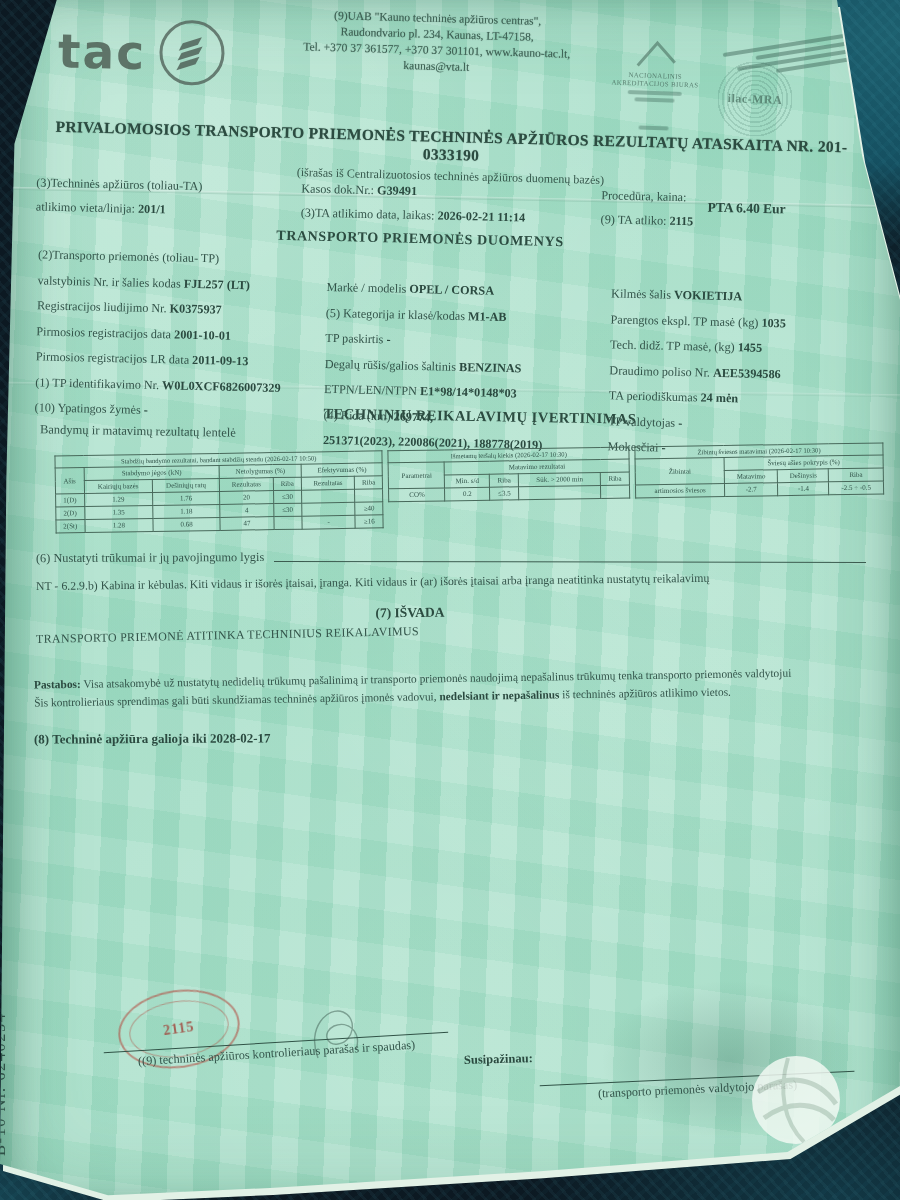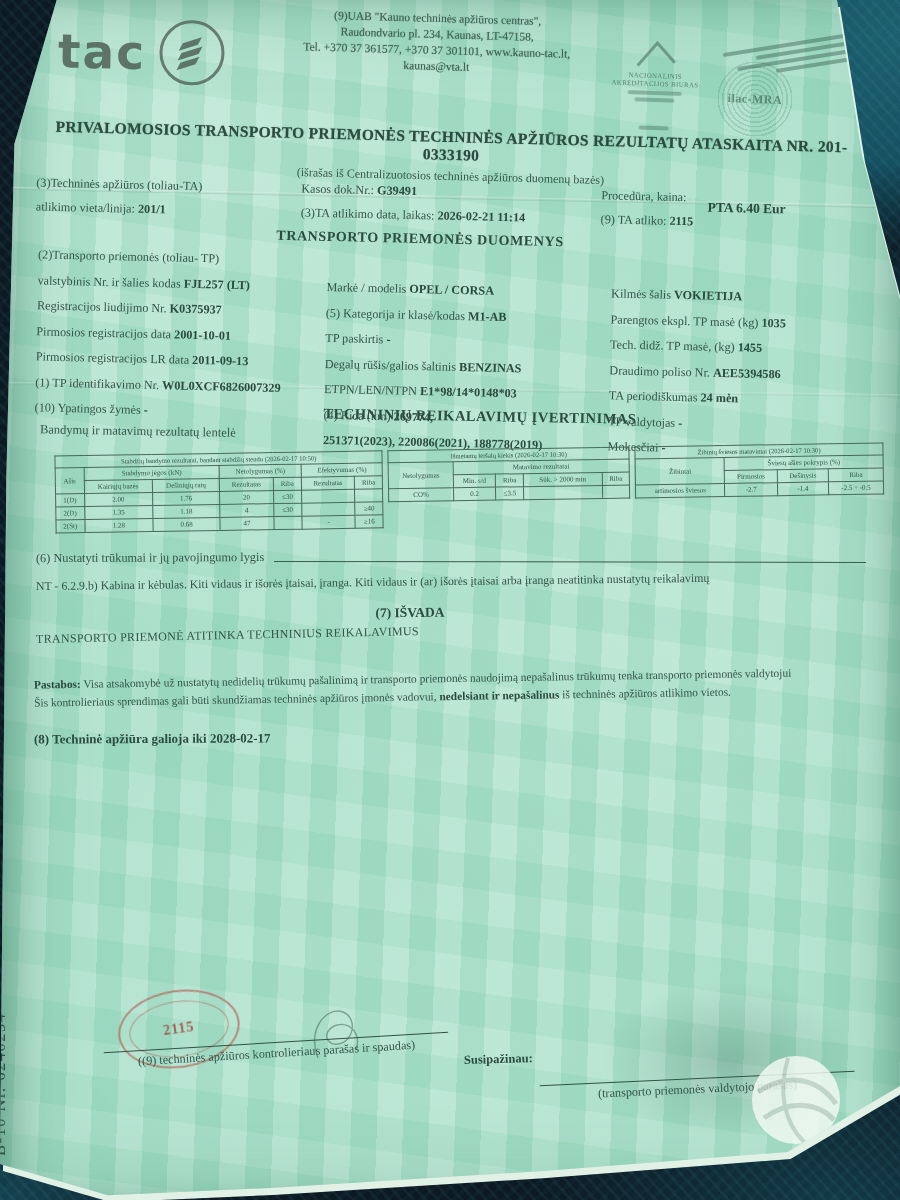--- a/index.html
+++ b/index.html
@@ -18,20 +18,21 @@
   }
   .fabric::after{
     content:"";position:absolute;inset:0;opacity:.22;
     background-image:
       repeating-linear-gradient(48deg, rgba(120,220,235,.25) 0 3px, rgba(0,0,0,0) 3px 9px),
       repeating-linear-gradient(-42deg, rgba(60,160,180,.2) 0 4px, rgba(0,0,0,0) 4px 11px);
   }
   .paper-under, .paper{
     position:absolute;inset:0;
     clip-path:polygon(6.3% 0%, 93% 0%, 95.8% 13%, 100% 25%, 100% 90.5%, 87.5% 96%, 60% 97.6%, 30% 99%, 12% 99.6%, 0% 97%, 0.7% 40%, 1.6% 12%);
+    border-radius:27px;
   }
   .paper-under{background:#e2f1e6;transform:translate(3px,7px);}
   .paper{
     background-color:#9edcc3;
     background-image:
       repeating-linear-gradient(92deg, rgba(255,255,255,.14) 0 26px, rgba(125,195,168,.16) 26px 52px),
       repeating-linear-gradient(8deg, rgba(255,255,255,.10) 0 34px, rgba(140,205,178,.12) 34px 68px),
       radial-gradient(circle at 20% 12%, rgba(255,255,255,.22), rgba(0,0,0,0) 40%),
       radial-gradient(circle at 75% 45%, rgba(255,255,255,.16), rgba(0,0,0,0) 45%),
       radial-gradient(circle at 50% 85%, rgba(255,255,255,.13), rgba(0,0,0,0) 50%);
@@ -247,21 +248,21 @@
       <tr>
         <td>Kairiųjų bazės</td>
         <td>Dešiniųjų ratų</td>
         <td>Rezultatas</td>
         <td>Riba</td>
         <td>Rezultatas</td>
         <td>Riba</td>
       </tr>
       <tr>
         <td>1(D)</td>
-            <td>2.00</td>
+            <td>1.29</td>
             <td>1.76</td>
             <td>20</td>
             <td>≤30</td>
             <td></td>
             <td></td>
       </tr>
       <tr>
         <td>2(D)</td>
             <td>1.35</td>
             <td>1.18</td>
@@ -281,21 +282,21 @@
       </tr>
     </tbody>
       </table>
 
     <table class="t-emis">
       <tbody>
           <tr>
             <td class="ttl" colspan="5">Išmetamų teršalų kiekis (2026-02-17 10:30)</td>
           </tr>
       <tr>
-        <td rowspan="2">Netolygumas</td>
+        <td rowspan="2">Parametrai</td>
         <td colspan="4">Matavimo rezultatai</td>
       </tr>
       <tr>
         <td>Min. s/d</td>
         <td>Riba</td>
         <td>Sūk. &gt; 2000 min</td>
         <td>Riba</td>
       </tr>
       <tr>
         <td>CO%</td>
@@ -310,21 +311,21 @@
     <table class="t-lights">
       <tbody>
           <tr>
             <td class="ttl" colspan="4">Žibintų šviesos matavimai (2026-02-17 10:30)</td>
           </tr>
       <tr>
         <td rowspan="2">Žibintai</td>
         <td colspan="3">Šviesų ašies pokrypis (%)</td>
       </tr>
       <tr>
-        <td>Pirmosios</td>
+        <td>Matavimo</td>
         <td>Dešinysis</td>
         <td>Riba</td>
       </tr>
       <tr>
         <td>artimosios šviesos</td>
             <td>-2.7</td>
             <td>-1.4</td>
             <td>-2.5 ÷ -0.5</td>
       </tr>
     </tbody>

